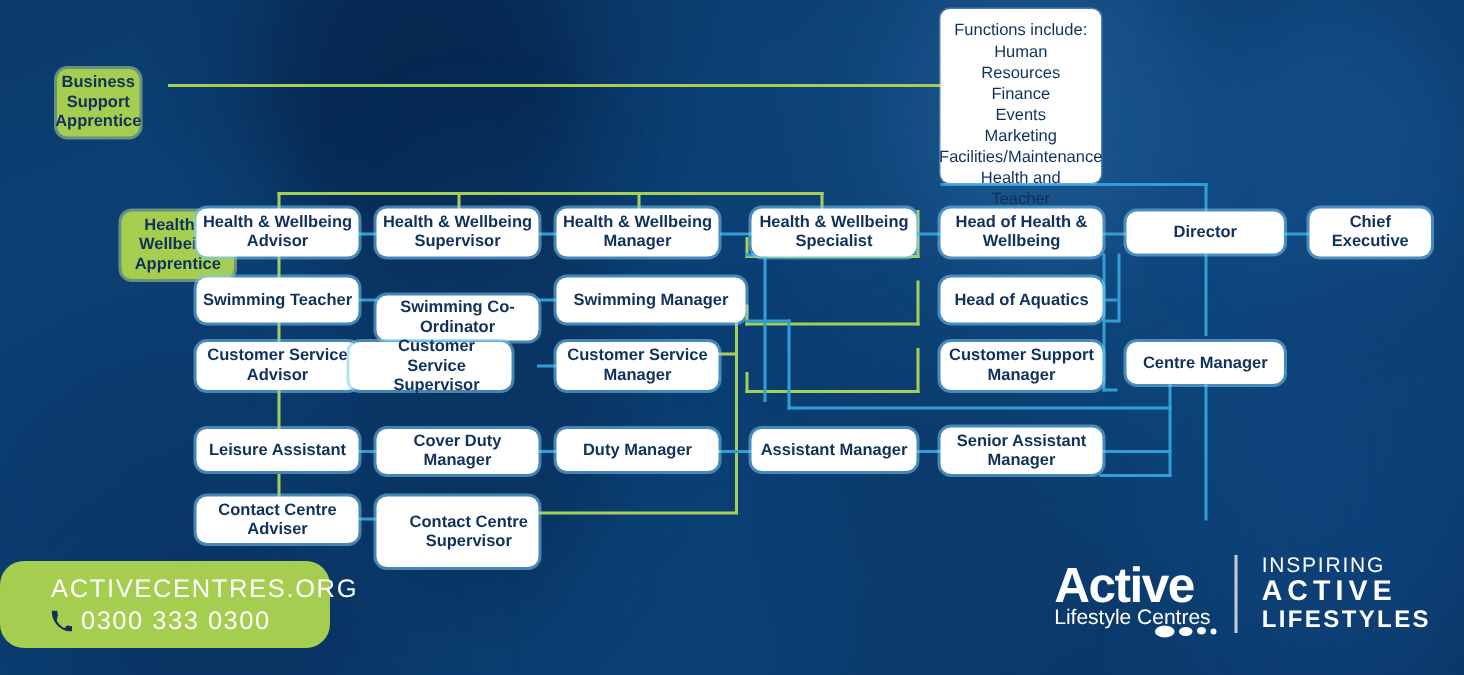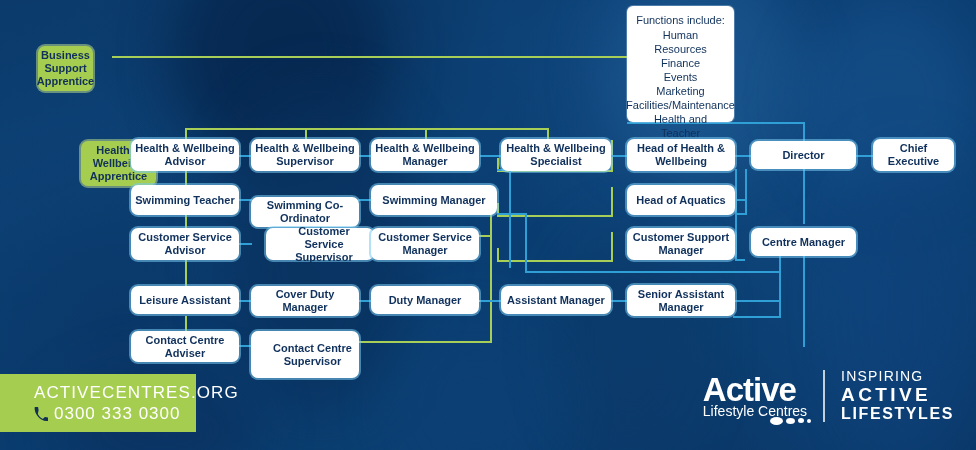--- a/index.html
+++ b/index.html
@@ -60,27 +60,28 @@
     font-weight: normal;
     line-height: 14px;
     box-shadow: 0 0 0 1px rgba(180,210,235,0.35);
   }
   .fn-title { font-weight: normal; margin-bottom: 1px; }
 
   
   .footer-bar {
     position: absolute;
     left: 0; top: 374px;
-    width: 196px; height: 58px;
+    width: 220px; height: 58px;
     background: #a5ce50;
     display: flex;
     flex-direction: column;
     justify-content: center;
     padding-left: 34px;
     z-index: 8;
+    border-radius: 16px;
   }
   .site-url {
     color: #ffffff;
     font-size: 17px;
     letter-spacing: 1.1px;
     font-weight: normal;
     line-height: 20px;
   }
   .phone-row { display: flex; align-items: center; gap: 6px; margin-top: 1px; }
   .phone-ico { width: 14px; height: 14px; fill: #123055; display:block; }
@@ -228,21 +229,21 @@
   <div class="node" style="left:627px;top:139px;width:108px;height:32px;">Head of Health &amp; Wellbeing</div>
   <div class="node" style="left:751px;top:141px;width:105px;height:28px;">Director</div>
   <div class="node" style="left:873px;top:139px;width:81px;height:32px;">Chief Executive</div>
 
   <div class="node" style="left:131px;top:185px;width:108px;height:30px;">Swimming Teacher</div>
   <div class="node" style="left:251px;top:185px;width:108px;height:30px;margin-top:12px;">Swimming Co-Ordinator</div>
   <div class="node" style="left:371px;top:185px;width:126px;height:30px;">Swimming Manager</div>
   <div class="node" style="left:627px;top:185px;width:108px;height:30px;">Head of Aquatics</div>
 
   <div class="node" style="left:131px;top:228px;width:108px;height:32px;">Customer Service Advisor</div>
-  <div class="node" style="left:266px;top:228px;width:108px;height:32px;padding-left:12px;">Customer Service Supervisor</div>
+  <div class="node" style="left:233px;top:228px;width:108px;height:32px;padding-left:12px;">Customer Service Supervisor</div>
   <div class="node" style="left:371px;top:228px;width:108px;height:32px;">Customer Service Manager</div>
   <div class="node" style="left:627px;top:228px;width:108px;height:32px;">Customer Support Manager</div>
   <div class="node" style="left:751px;top:228px;width:105px;height:28px;">Centre Manager</div>
 
   <div class="node" style="left:131px;top:286px;width:108px;height:28px;">Leisure Assistant</div>
   <div class="node" style="left:251px;top:286px;width:108px;height:30px;">Cover Duty Manager</div>
   <div class="node" style="left:371px;top:286px;width:108px;height:28px;">Duty Manager</div>
   <div class="node" style="left:501px;top:286px;width:110px;height:28px;">Assistant Manager</div>
   <div class="node" style="left:627px;top:285px;width:108px;height:31px;">Senior Assistant Manager</div>
 

